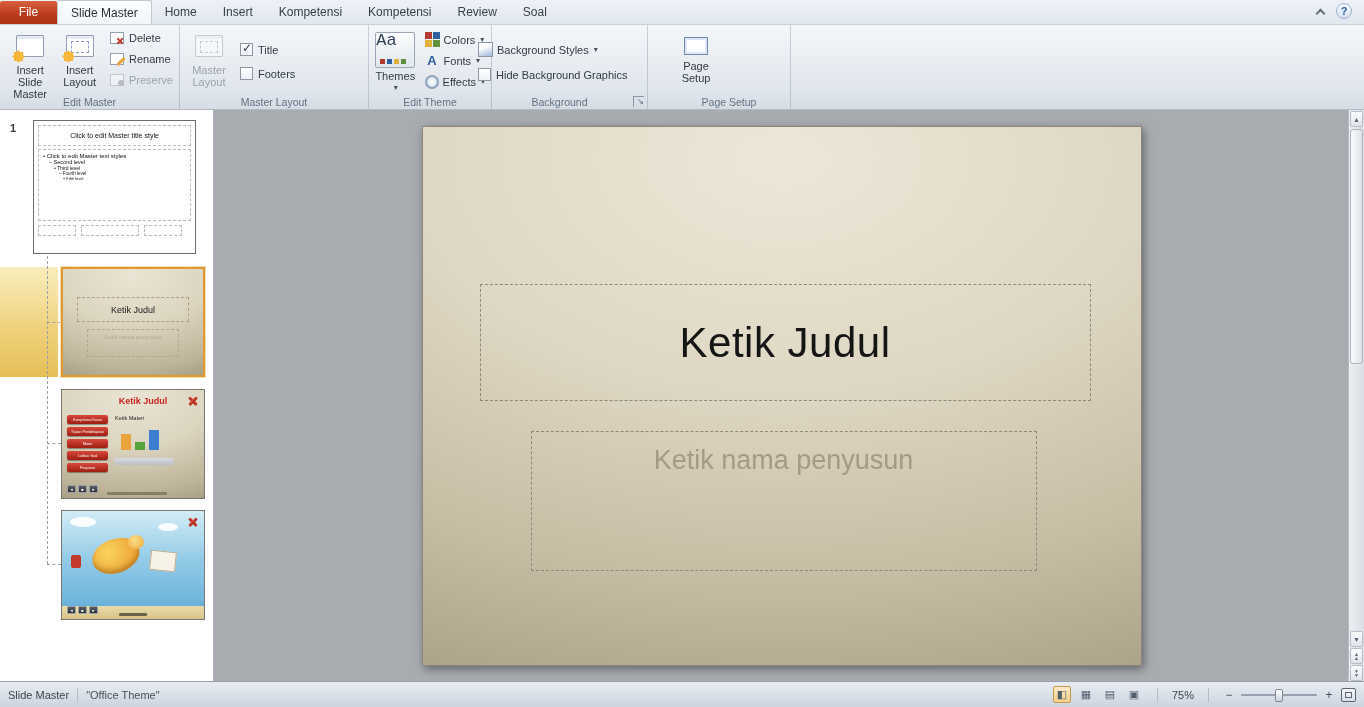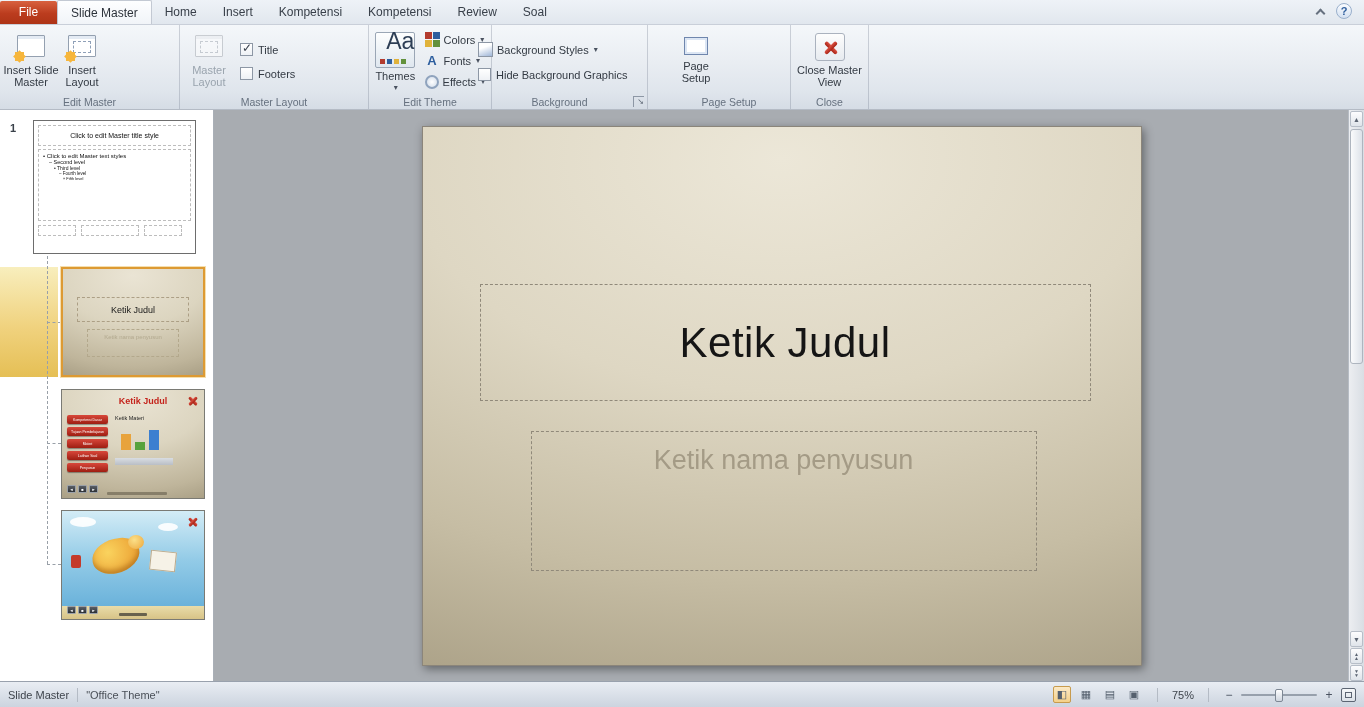--- a/index.html
+++ b/index.html
@@ -57,22 +57,22 @@
   .pencil{position:absolute;width:10px;height:3px;background:#e8a33c;border-radius:1px;
     transform:rotate(-45deg);right:-1px;bottom:4px;}
   .pin{position:absolute;width:6px;height:6px;border-radius:50%;background:#7d8ba0;
     right:1px;bottom:2px;}
   .chkrow{display:flex;align-items:center;gap:5px;font-size:11px;color:#333a43;}
   .chk{width:13px;height:13px;background:linear-gradient(#ffffff,#eef1f5);
     border:1px solid #8d97a5;position:relative;flex:none;}
   .chk .tick{position:absolute;left:1px;top:-3px;font-size:12px;color:#3c4450;}
   .themes-ico{width:40px;height:36px;margin:2px 0 2px;position:relative;
     background:linear-gradient(#fdfefe,#dfe7ef);border:1px solid #9aa6b5;border-radius:2px;}
-  .themes-aa{position:absolute;left:0;right:0;top:2px;text-align:right;
-    font-family:Liberation Sans, sans-serif;font-size:23px;color:#2d3e55;}
+  .themes-aa{position:absolute;left:0;right:0;top:2px;text-align:left;
+    font-family:Liberation Mono, monospace;font-size:17px;color:#2d3e55;}
   .themes-dots{position:absolute;left:4px;bottom:3px;display:flex;gap:2px;}
   .themes-dots i{width:5px;height:5px;display:block;}
   .colors-ico{width:15px;height:15px;position:relative;}
   .colors-ico i{position:absolute;width:7px;height:7px;}
   .fonts-ico{width:15px;height:15px;text-align:center;font-size:13px;line-height:15px;
     font-weight:bold;color:#2d5e9e;}
   .effects-ico{width:14px;height:14px;border-radius:50%;border:2px solid #8fa3bd;
     background:radial-gradient(#ffffff,#cfdae8);}
   .bgs-ico{width:15px;height:15px;border:1px solid #8d97a5;
     background:linear-gradient(160deg,#ffffff 35%,#9fb6d8 100%);}
@@ -234,20 +234,45 @@
         <span>Insert Slide Master</span>
       </div>
       <div class="btn-lg" style="width:46px">
         <span class="icw ico32">
             <span class="slidebase"></span>
             <span class="dashin"></span>
             <span class="burst"></span>
           </span>
         <span>Insert Layout</span>
       </div>
+      <div style="display:flex;flex-direction:column;margin-left:4px;">
+        <div class="btn-sm">
+          <span class="icw ico16">
+              <span class="slidebase16"></span>
+              <span class="mini-x">
+                <span class="xcross" style="width:8px;height:8px"></span>
+              </span>
+            </span>
+          <span>Delete</span>
+        </div>
+        <div class="btn-sm">
+          <span class="icw ico16">
+              <span class="slidebase16"></span>
+              <span class="pencil"></span>
+            </span>
+          <span>Rename</span>
+        </div>
+        <div class="btn-sm disabled">
+          <span class="icw ico16">
+              <span class="slidebase16"></span>
+              <span class="pin"></span>
+            </span>
+          <span>Preserve</span>
+        </div>
+      </div>
     </div>
     <div class="g-label">Edit Master</div>
   </div>
 
   <div class="rgroup" style="left:180px;width:189px">
     <div class="g-body">
       <div class="btn-lg disabled" style="width:52px">
         <span class="icw ico32">
             <span class="slidebase"></span>
             <span class="dashin"></span>
@@ -330,31 +355,20 @@
   <div class="rgroup" style="left:668px;width:123px">
     <div class="g-body">
       <div class="btn-lg" style="width:50px">
         <span class="icw ps-ico"></span>
         <span>Page Setup</span>
       </div>
     </div>
     <div class="g-label">Page Setup</div>
   </div>
 
-  <div class="rgroup" style="left:791px;width:78px">
-    <div class="g-body" style="justify-content:center;">
-      <div class="btn-lg" style="width:70px">
-        <span class="icw close-ico">
-            <span class="xcross"></span>
-          </span>
-        <span>Close Master View</span>
-      </div>
-    </div>
-    <div class="g-label">Close</div>
-  </div>
 </div>
 
 <div id="workspace">
 
   <div id="thumb-panel">
     <span id="slide-num">1</span>
     <div id="gold-glow"></div>
     <div class="vline"></div>
     <div class="hline" style="top:212px"></div>
     <div class="hline" style="top:333px"></div>

